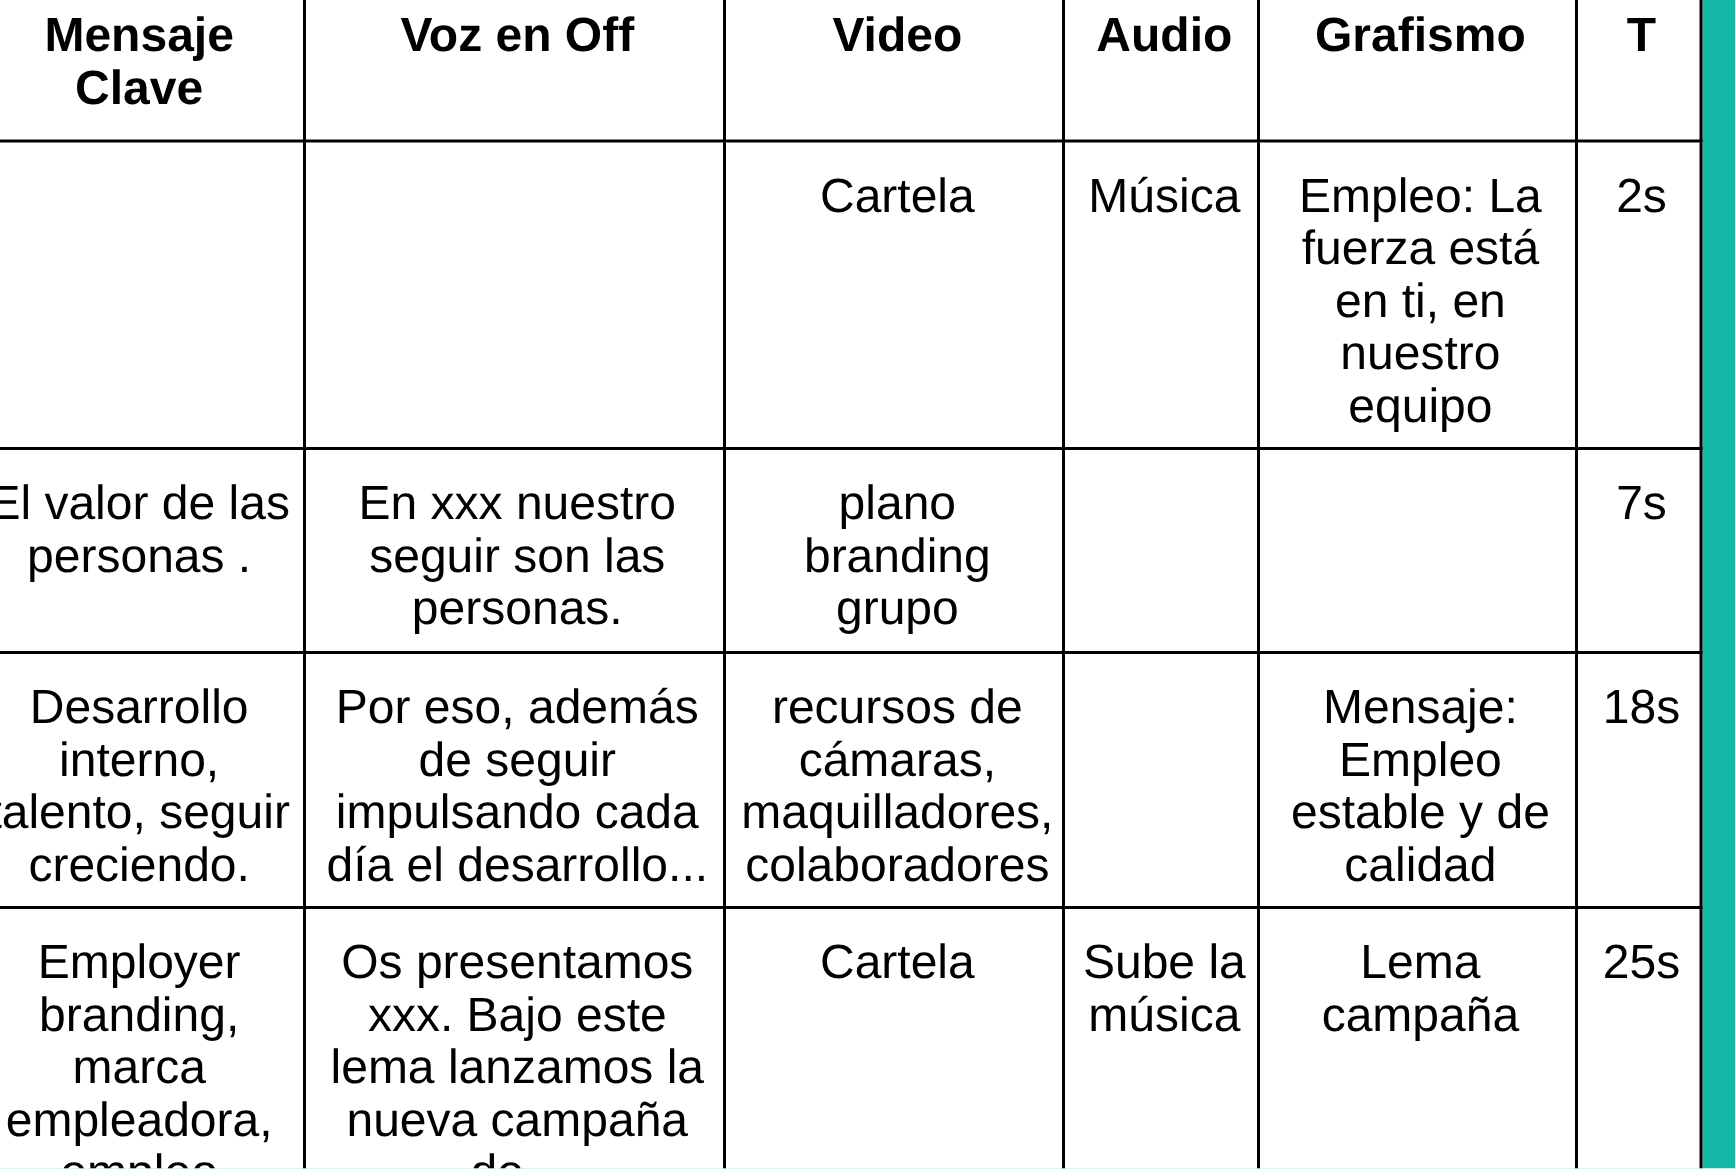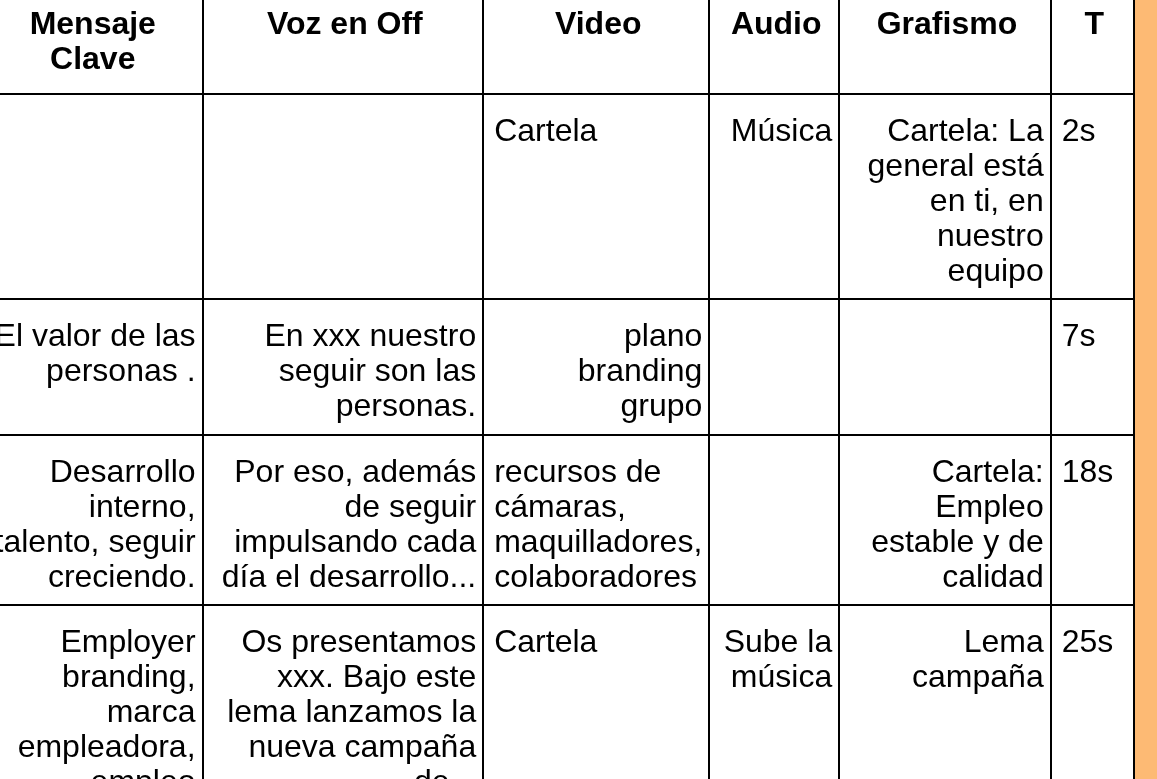--- a/index.html
+++ b/index.html
@@ -5,21 +5,21 @@
   html, body {
     margin: 0;
     padding: 0;
     background: #ffffff;
   }
   .viewport {
     position: relative;
     width: 1157px;
     height: 779px;
     overflow: hidden;
-    background: #fdba74;
+    background: #14b8a6;
     font-family: "Liberation Sans", "DejaVu Sans", sans-serif;
     color: #000000;
   }
   table.script-table {
     position: absolute;
     left: -22px;
     top: -6px;
     border-collapse: collapse;
     table-layout: fixed;
     background: #ffffff;
@@ -46,23 +46,23 @@
   .col-audio    { width: 132px; }
   .col-grafismo { width: 222px; }
   .col-t        { width: 86px; }
 
   .row-header   { height: 99px; }
   .row-1        { height: 161px; }
   .row-2        { height: 136px; }
   .row-3        { height: 161px; }
   .row-4        { height: 260px; }
 
-  .align-left   { text-align: right; }
-  .align-center { text-align: left; padding-left: 4px; padding-right: 4px; }
-  .cell-t       { text-align: left; padding-left: 0; padding-right: 0; }
+  .align-left   { text-align: center; }
+  .align-center { text-align: center; padding-left: 4px; padding-right: 4px; }
+  .cell-t       { text-align: center; padding-left: 0; padding-right: 0; }
 </style>
 </head>
 <body>
 
 <div class="viewport">
   <table class="script-table">
     <colgroup>
       <col class="col-mensaje">
       <col class="col-voz">
       <col class="col-video">
@@ -78,39 +78,39 @@
         <th>Audio</th>
         <th>Grafismo</th>
         <th>T</th>
       </tr>
 
       <tr class="row-1">
         <td class="align-left"></td>
         <td class="align-left"></td>
         <td class="align-center">Cartela</td>
         <td class="align-left">Música</td>
-        <td class="align-left">Cartela: La general está en ti, en nuestro equipo</td>
+        <td class="align-left">Empleo: La fuerza está en ti, en nuestro equipo</td>
         <td class="cell-t">2s</td>
       </tr>
 
       <tr class="row-2">
         <td class="align-left">El valor de las personas .</td>
         <td class="align-left">En xxx nuestro seguir son las personas.</td>
         <td class="align-left">plano branding grupo</td>
         <td class="align-left"></td>
         <td class="align-left"></td>
         <td class="cell-t">7s</td>
       </tr>
 
       <tr class="row-3">
         <td class="align-left">Desarrollo interno, talento, seguir creciendo.</td>
         <td class="align-left">Por eso, además de seguir impulsando cada día el desarrollo...</td>
         <td class="align-center">recursos de cámaras, maquilladores, colaboradores</td>
         <td class="align-left"></td>
-        <td class="align-left">Cartela: Empleo estable y de calidad</td>
+        <td class="align-left">Mensaje: Empleo estable y de calidad</td>
         <td class="cell-t">18s</td>
       </tr>
 
       <tr class="row-4">
         <td class="align-left">Employer branding, marca empleadora, empleo estable y de calidad.</td>
         <td class="align-left">Os presentamos xxx. Bajo este lema lanzamos la nueva campaña de...</td>
         <td class="align-center">Cartela</td>
         <td class="align-left">Sube la música</td>
         <td class="align-left">Lema campaña</td>
         <td class="cell-t">25s</td>

